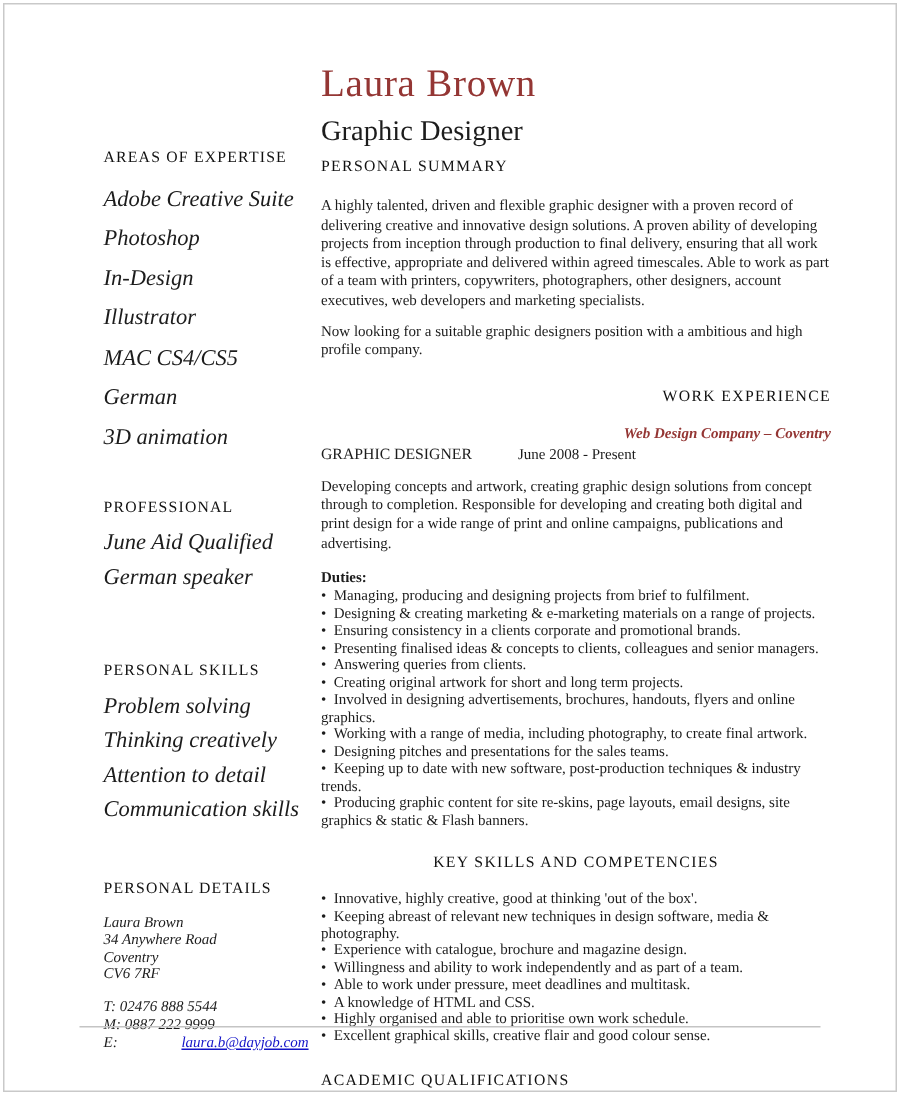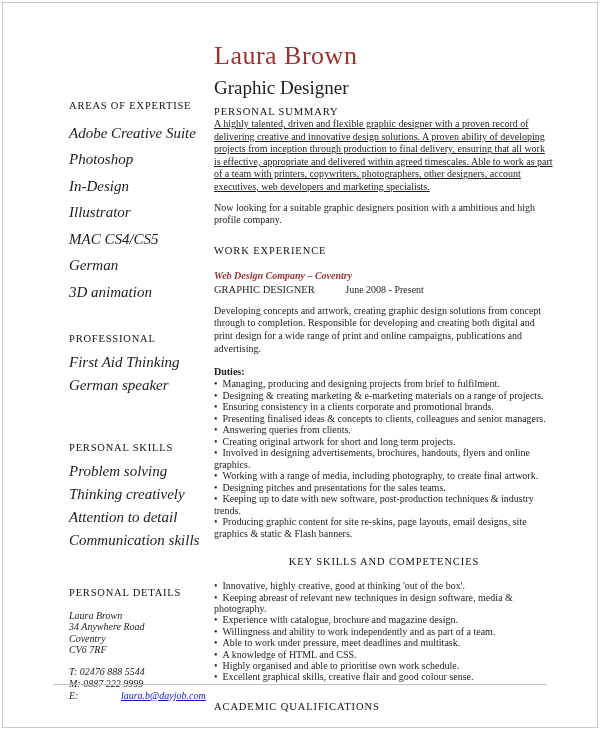--- a/index.html
+++ b/index.html
@@ -41,24 +41,24 @@
   .sb-gap-1{margin-top:34px;}
   .sb-gap-2{margin-top:50px;}
   .sb-gap-3{margin-top:40px;}
   .address{margin-top:11px;font-size:10px;font-style:italic;line-height:11.6px;}
   .contact{margin-top:10px;font-size:10px;font-style:italic;line-height:12px;}
   .email-link{color:var(--link);text-decoration:underline;font-style:italic;margin-left:40px;}
 
   
   .body-text{font-size:10px;line-height:12.6px;text-align:left;}
   .ps-heading{margin-top:6px;}
-  .p1{text-decoration:underline;}
+  .p1{margin-top:14px;}
   .p2{margin-top:8px;}
-  .we-heading{margin-top:17px;}
-  .company-line{margin-top:13px;font-size:10px;font-weight:bold;font-style:italic;color:var(--accent);line-height:12px;}
+  .we-heading{margin-top:17px;text-align:right;}
+  .company-line{margin-top:13px;font-size:10px;font-weight:bold;font-style:italic;color:var(--accent);line-height:12px;text-align:right;}
   .role-line{font-size:10.5px;line-height:13px;margin-top:1px;}
   .role-date{display:inline-block;margin-left:28px;font-size:10px;}
   .we-para{margin-top:9px;}
   .duties-label{margin-top:11px;font-size:10px;font-weight:bold;line-height:12px;}
   ul.bullets{list-style:none;}
   ul.bullets li{font-size:10px;line-height:11.5px;}
   ul.bullets li::before{content:"•\00a0\00a0";}
   .ks-heading{margin-top:16px;text-align:center;}
   ul.ks{margin-top:12px;}
   ul.ks li{line-height:11.4px;}
@@ -78,21 +78,21 @@
     <div class="sec-heading">AREAS OF EXPERTISE</div>
     <div class="sb-item">Adobe Creative Suite</div>
     <div class="sb-item">Photoshop</div>
     <div class="sb-item">In-Design</div>
     <div class="sb-item">Illustrator</div>
     <div class="sb-item">MAC CS4/CS5</div>
     <div class="sb-item">German</div>
     <div class="sb-item">3D animation</div>
 
     <div class="sec-heading sb-gap-1">PROFESSIONAL</div>
-    <div class="sb-item tight">First Aid Thinking</div>
+    <div class="sb-item tight">June Aid Qualified</div>
     <div class="sb-item tight">German speaker</div>
 
     <div class="sec-heading sb-gap-2">PERSONAL SKILLS</div>
     <div class="sb-item tight">Problem solving</div>
     <div class="sb-item tight">Thinking creatively</div>
     <div class="sb-item tight">Attention to detail</div>
     <div class="sb-item tight">Communication skills</div>
 
     <div class="sec-heading sb-gap-3">PERSONAL DETAILS</div>
     <div class="address">

